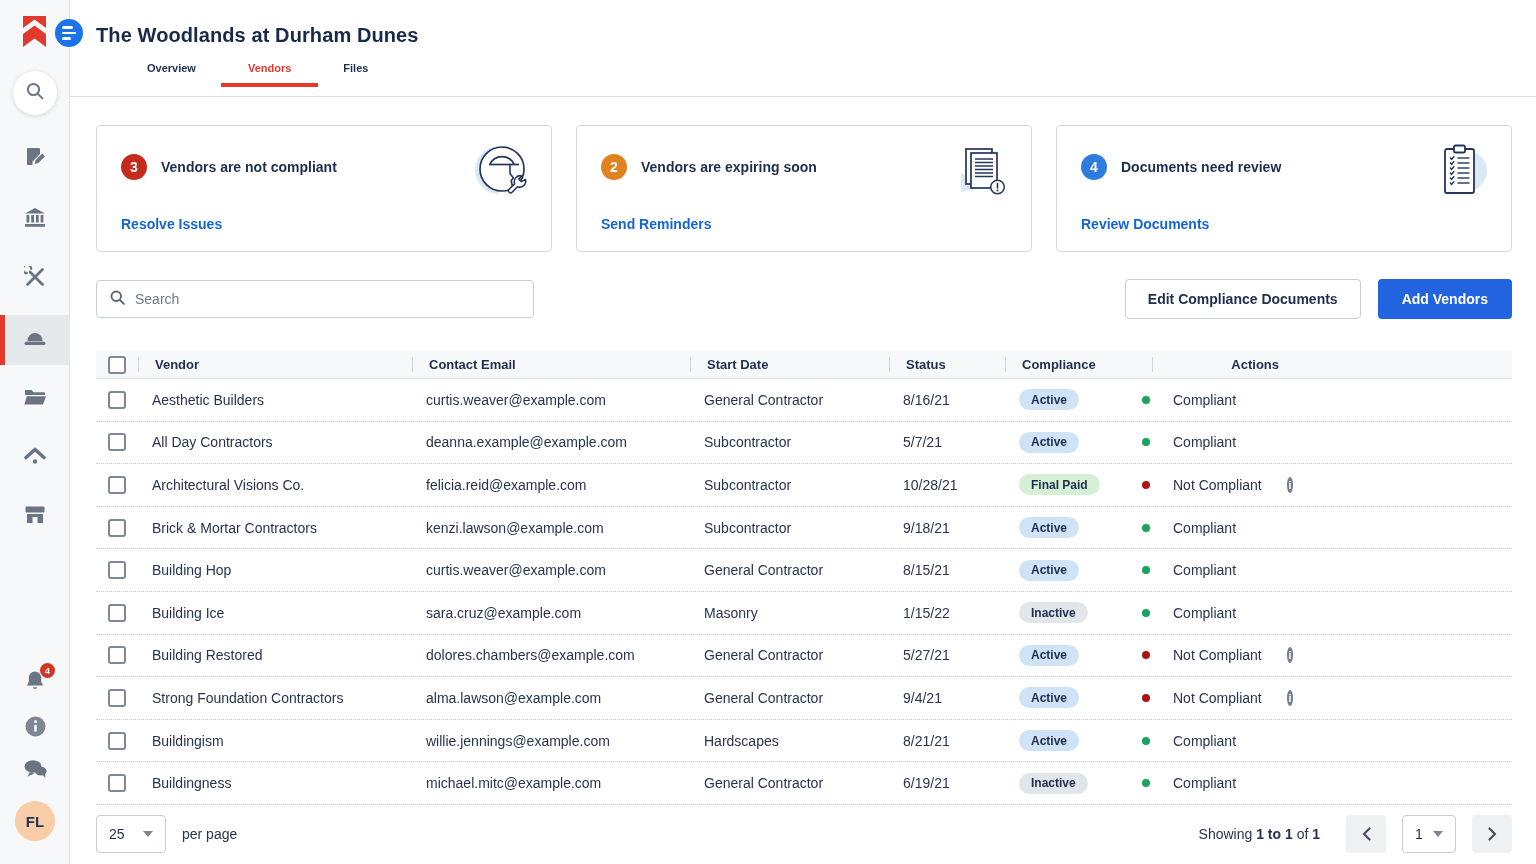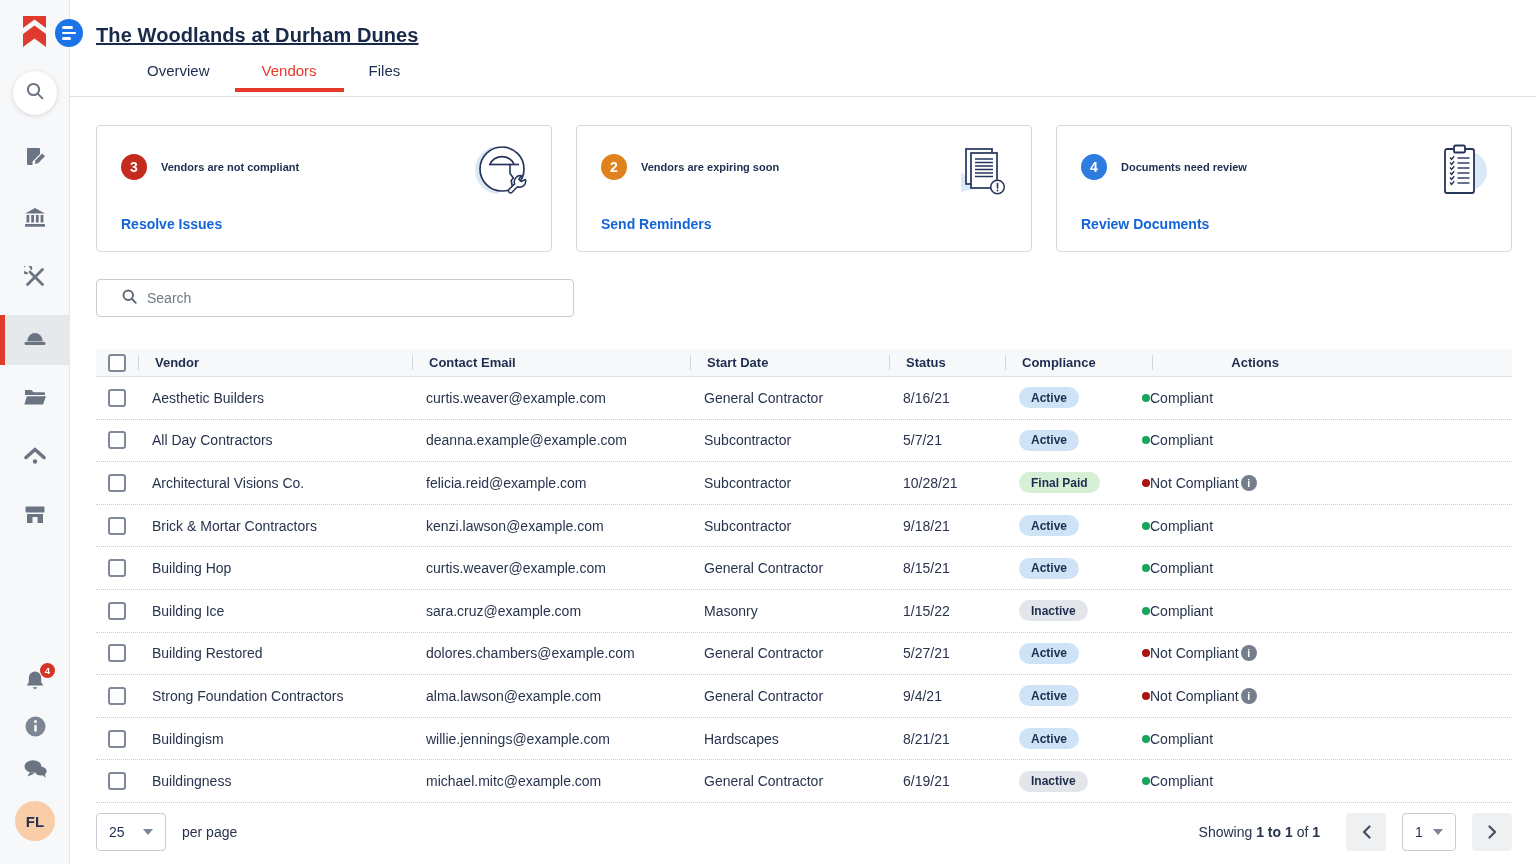--- a/index.html
+++ b/index.html
@@ -29,41 +29,41 @@
   .bell-wrap { position:relative; }
   .badge-count { position:absolute; top:-7px; right:-9px; min-width:15px; height:15px; border-radius:8px;
     background:#d43425; color:#fff; font-size:9.5px; font-weight:700; display:flex; align-items:center; justify-content:center; padding:0 3px; }
 
   .avatar { position:absolute; left:15px; top:801px; width:40px; height:40px; border-radius:50%;
     background:#f8cda8; color:#28334d; font-size:15px; font-weight:700; display:flex; align-items:center; justify-content:center; cursor:pointer; }
 
   
   .main { flex:1; position:relative; }
   .page-header { height:97px; padding:24px 24px 0 26px; border-bottom:1px solid #dcdfe2; }
-  .page-title { font-size:20px; font-weight:700; color:#19294a; letter-spacing:.1px;text-decoration:underline; }
+  .page-title { font-size:20px; font-weight:700; color:#19294a; letter-spacing:.1px; }
   .tabs { display:flex; gap:52px; margin:15px 0 0 51px; }
-  .tab { font-size:15px; font-weight:400; color:#1e2d4f; padding-bottom:13px; position:relative; cursor:pointer; }
+  .tab { font-size:11px; font-weight:700; color:#1e2d4f; padding-bottom:13px; position:relative; cursor:pointer; }
   .tab.active { color:#e5392a; }
   .tab.active::after { content:""; position:absolute; left:-27px; right:-27px; bottom:0; height:4px; background:#e5392a; }
 
   .content { padding:0 24px 0 26px; }
 
   
   .cards { display:grid; grid-template-columns:repeat(3,1fr); gap:24px; margin-top:28px; }
   .card { position:relative; height:127px; border:1px solid #d4d8dd; border-radius:4px; background:#fff; padding:28px 24px 0 24px; }
   .card-head { display:flex; align-items:center; }
   .card-badge { width:26px; height:26px; border-radius:50%; color:#fff; font-size:14px; font-weight:700;
     display:flex; align-items:center; justify-content:center; flex-shrink:0; }
-  .card-title { font-size:11px; font-weight:700; color:#1e2d4f; margin-left:14px; }
+  .card-title { font-size:14px; font-weight:700; color:#1e2d4f; margin-left:14px; }
   .card-link { position:absolute; left:24px; bottom:19px; font-size:14px; font-weight:700; color:#1365d6; cursor:pointer; text-decoration:none; }
   .card-art { position:absolute; right:20px; top:16px; }
 
   
   .toolbar { display:flex; justify-content:space-between; align-items:center; margin-top:27px; }
-  .search-box { width:478px; height:38px; border:1px solid #c7ccd3; border-radius:4px; display:flex; align-items:center; padding:0 24px; gap:9px; background:#fff; }
+  .search-box { width:438px; height:38px; border:1px solid #c7ccd3; border-radius:4px; display:flex; align-items:center; padding:0 12px; gap:9px; background:#fff; }
   .search-box input { border:none; outline:none; font-size:14px; color:#333; width:100%; font-family:"Liberation Sans", sans-serif; }
   .search-box input::placeholder { color:#717a86; }
   .toolbar-buttons { display:flex; gap:17px; }
   .btn { height:40px; border-radius:4px; font-size:14px; font-weight:700; font-family:"Liberation Sans", sans-serif; cursor:pointer; }
   .btn-secondary { padding:0 22px; background:#fff; border:1px solid #c7ccd3; color:#1e2d4f; }
   .btn-primary { padding:0 24px; background:#2263df; border:none; color:#fff; }
 
   
   .vtable { margin-top:32px; }
   .grid-cols { display:grid; grid-template-columns:42px 274px 278px 199px 116px 123px 165px 1fr; align-items:center; }
@@ -76,21 +76,21 @@
   .row { height:42.6px; border-bottom:1px dotted #c9ccd1; font-size:14px; color:#28334d; cursor:pointer; }
   .cell { padding-left:14px; white-space:nowrap; overflow:hidden; text-overflow:ellipsis; }
   .cell-check { display:flex; justify-content:center; padding-left:0; }
   .checkbox { width:18px; height:18px; border:2px solid #7e8896; border-radius:3px; background:#fff; cursor:pointer; }
 
   .pill { display:inline-block; padding:4.5px 12px; border-radius:13px; font-size:12px; font-weight:700; color:#1e2d4f; line-height:1; }
   .pill.active { background:#cfe3f6; }
   .pill.final-paid { background:#d5f0d5; }
   .pill.inactive { background:#e2e6ea; }
 
-  .compliance-cell { display:flex; align-items:center; gap:0; }
+  .compliance-cell { display:flex; align-items:center; gap:23px; }
   .dot { width:8px; height:8px; border-radius:50%; flex-shrink:0; }
   .compliance-cell.compliant .dot { background:#17a45c; }
   .compliance-cell.not-compliant .dot { background:#ae1313; }
   .info-icon { display:none; width:16px; height:16px; border-radius:50%; background:#757e8c; color:#fff;
     font-size:10.5px; font-weight:700; align-items:center; justify-content:center; margin-left:2px; cursor:pointer; }
   .compliance-cell.not-compliant .info-icon { display:inline-flex; }
 
   
   .pagination { display:flex; justify-content:space-between; align-items:center; margin-top:10px; }
   .per-page { display:flex; align-items:center; gap:16px; }
@@ -319,20 +319,24 @@
       <section class="toolbar">
         <div class="search-box">
           <span>
             <svg width="17" height="17" viewBox="0 0 20 20">
                 <circle cx="8.5" cy="8.5" r="5.6" fill="none" stroke="#5d6673" stroke-width="2.2"></circle>
                 <line x1="12.9" y1="12.9" x2="17.4" y2="17.4" stroke="#5d6673" stroke-width="2.2" stroke-linecap="round"></line>
               </svg>
           </span>
           <input type="text" placeholder="Search" style="">
         </div>
+        <div class="toolbar-buttons">
+          <button class="btn btn-secondary">Edit Compliance Documents</button>
+          <button class="btn btn-primary">Add Vendors</button>
+        </div>
       </section>
 
       <section class="vtable">
         <div class="thead grid-cols">
           <div class="th first">
               <span class="checkbox"></span>
             </div>
           <div class="th">Vendor</div>
           <div class="th">Contact Email</div>
           <div class="th">Start Date</div>

